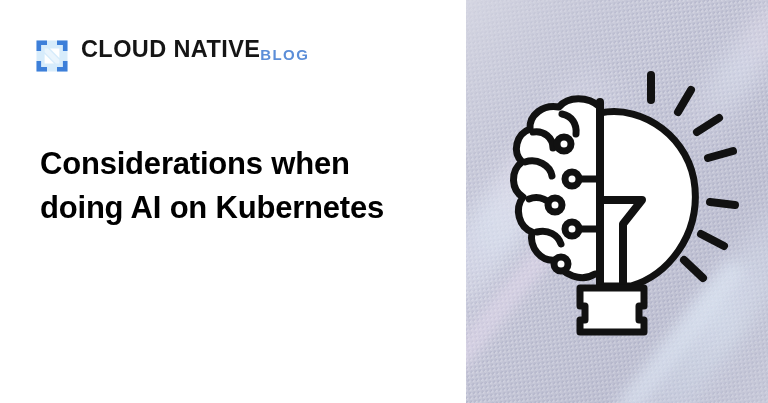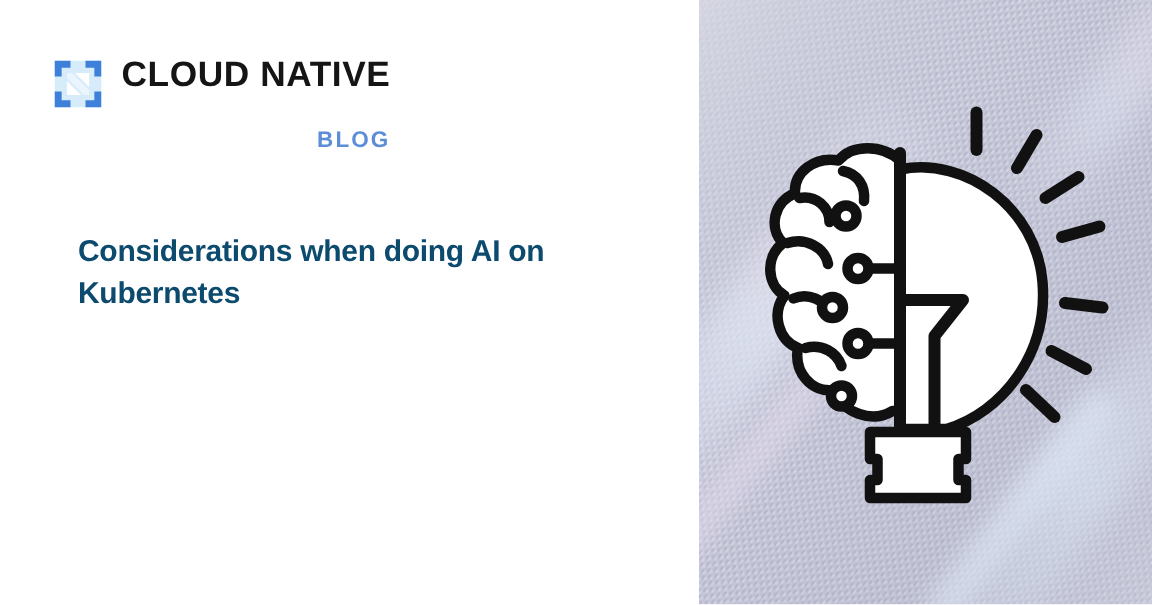--- a/index.html
+++ b/index.html
@@ -42,22 +42,22 @@
   .brand-mark {
     width: 36px;
     height: 36px;
     flex: 0 0 36px;
     display: block;
   }
 
   .brand-words {
     margin-left: 11px;
     display: flex;
-    flex-direction: column;
-    align-items: center;
+    flex-direction: row;
+    align-items: flex-end;
   }
 
   .brand-line1 {
     font-family: "Liberation Sans", sans-serif;
     font-weight: 700;
     font-size: 23.5px;
     letter-spacing: 0.4px;
     line-height: 1;
     color: #151515;
     white-space: nowrap;
@@ -74,37 +74,37 @@
     white-space: nowrap;
   }
 
   .brand-blog {
     font-family: "Liberation Sans", sans-serif;
     font-weight: 700;
     font-size: 15px;
     letter-spacing: 1.4px;
     line-height: 1;
     color: #5c8ed8;
-    margin-top: 24px;
+    margin-top: 8px;
     align-self: flex-end;
     white-space: nowrap;
   }
 
   .headline {
     position: absolute;
     left: 36px;
     top: 138px;
     width: 400px;
-    margin: 16px;
-    font-family: "Liberation Sans", sans-serif;
-    font-weight: 700;
-    font-size: 20px;
+    margin: 4px;
+    font-family: "Liberation Sans", sans-serif;
+    font-weight: 700;
+    font-size: 31px;
     line-height: 1.42;
     letter-spacing: -0.2px;
-    color: #0c4a6e;
+    color: #000000;
   }
 
   
   .right-pane {
     position: relative;
     width: 302px;
     height: 403px;
     flex: 0 0 302px;
     overflow: hidden;
     background: #c6c7d8;

